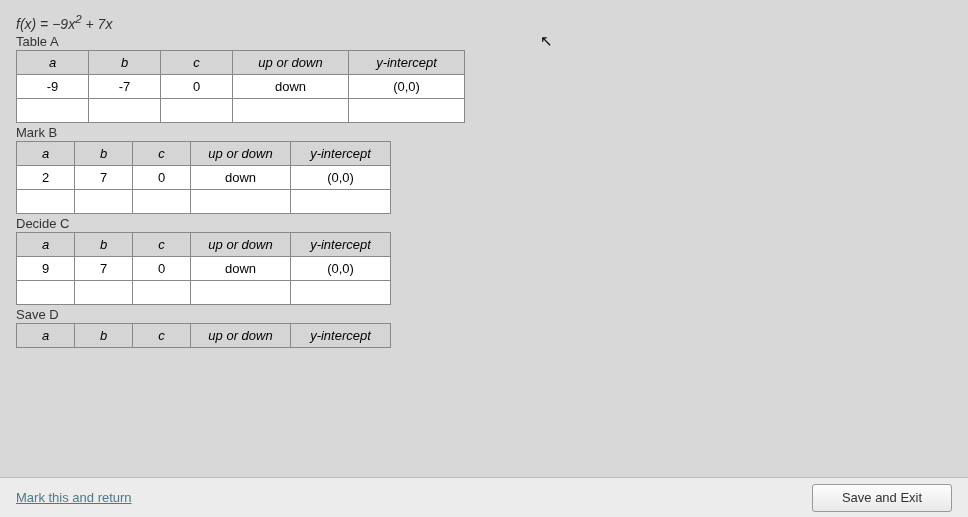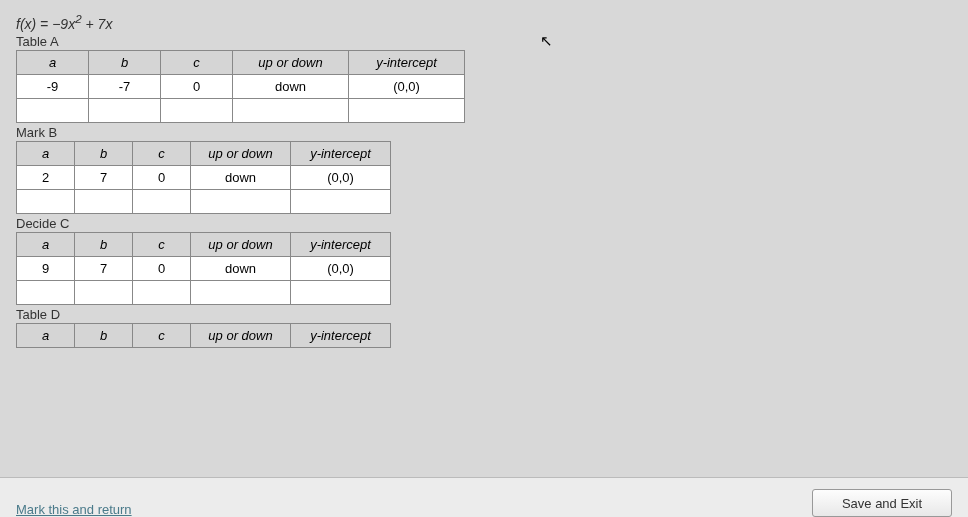--- a/index.html
+++ b/index.html
@@ -56,21 +56,21 @@
     .small-table .col-med { width: 100px; }
     .footer {
       position: absolute;
       bottom: 0;
       left: 0;
       right: 0;
       height: 40px;
       background: #ececec;
       border-top: 1px solid #bbb;
       display: flex;
-      align-items: flex-end;
+      align-items: center;
       padding: 0 16px;
     }
     .mark-return {
       color: #4a7a8a;
       font-size: 13px;
       text-decoration: underline;
       cursor: pointer;
     }
     .footer-buttons {
       margin-left: auto;
@@ -200,21 +200,21 @@
     <tr>
       <td class="col-small"></td>
       <td class="col-small"></td>
       <td class="col-small"></td>
       <td class="col-med"></td>
       <td class="col-med"></td>
     </tr>
   </tbody>
     </table>
 
-  <div class="table-title">Table D</div>
+  <div class="table-title">Save D</div>
   <table class="data-table small-table">
     <tbody>
         <tr>
       <td class="header-cell col-small">a</td>
       <td class="header-cell col-small">b</td>
       <td class="header-cell col-small">c</td>
       <td class="header-cell col-med">up or down</td>
       <td class="header-cell col-med">y-intercept</td>
     </tr>
   </tbody>

